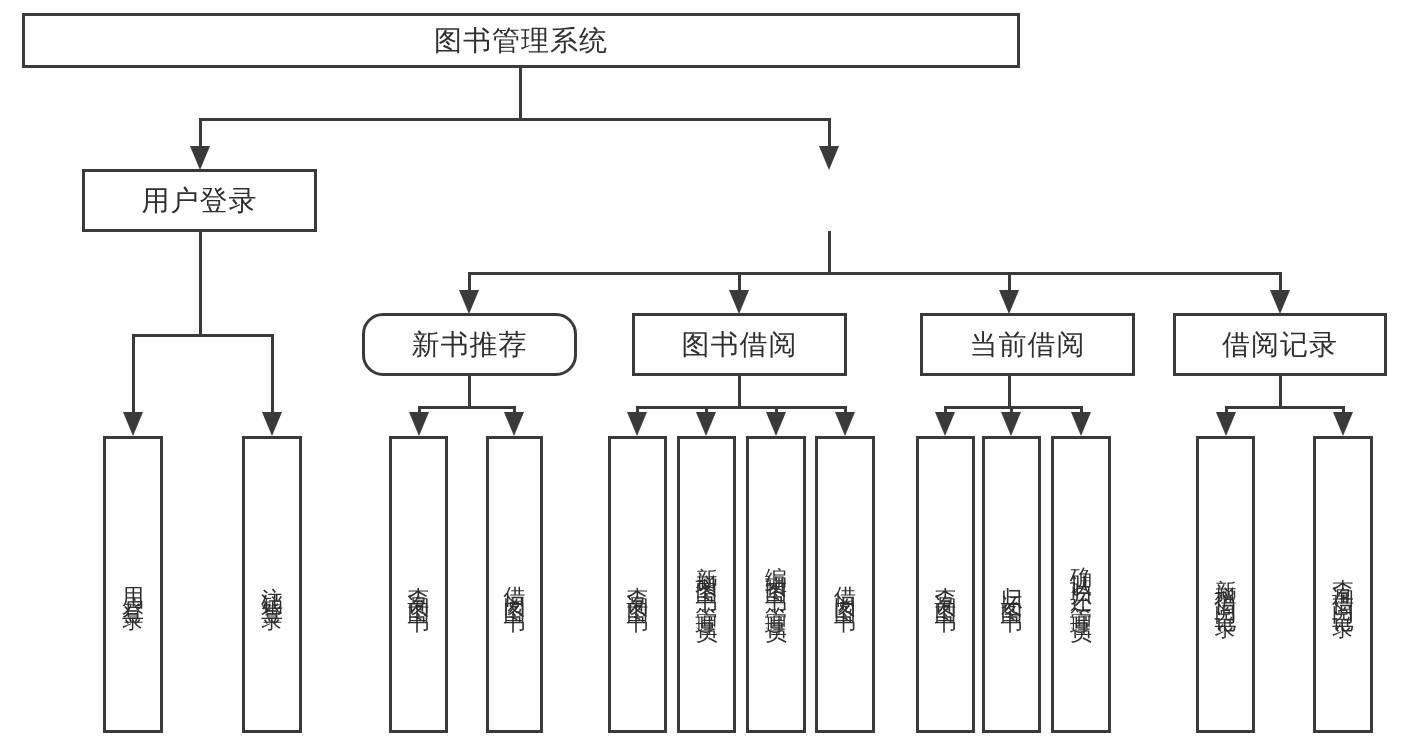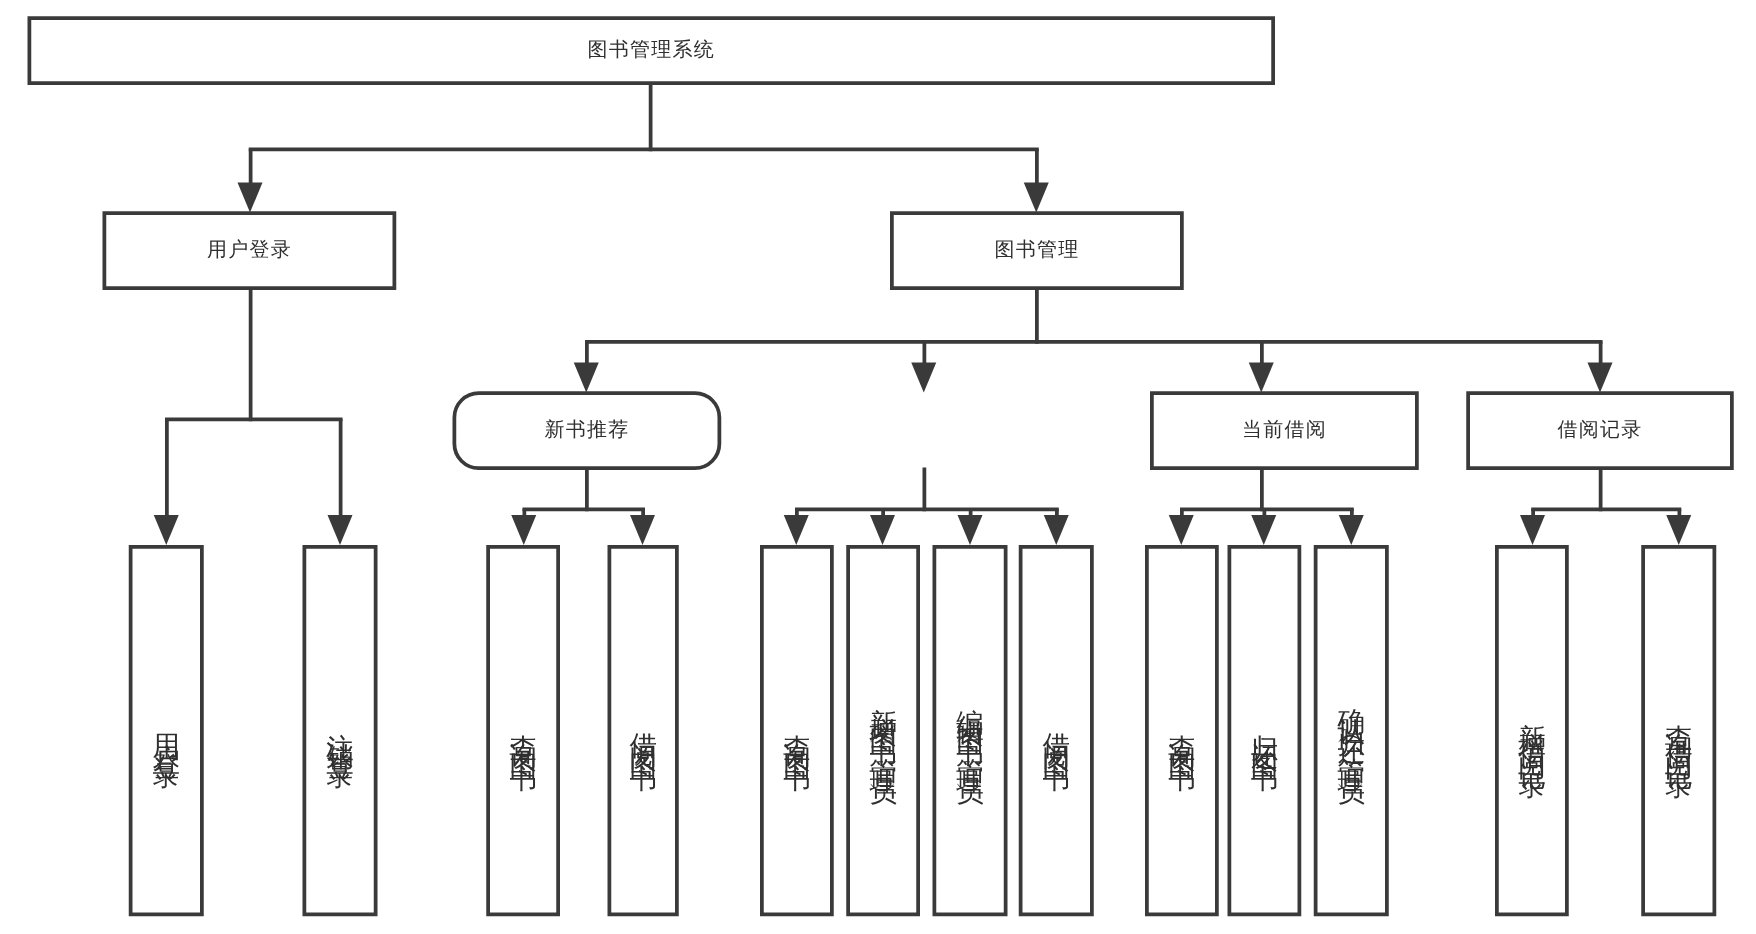--- a/index.html
+++ b/index.html
@@ -13,21 +13,21 @@
     position:relative;width:1405px;height:747px;background:var(--bg);
     overflow:hidden;
     font-family:"Liberation Sans","DejaVu Sans",sans-serif;
     color:var(--text);
   }
   .box{
     position:absolute;box-sizing:border-box;border:3px solid var(--line);
     background:var(--bg);display:flex;align-items:center;justify-content:center;
     text-align:center;
   }
-  .h-label{font-size:16px;letter-spacing:1px;white-space:nowrap;}
+  .h-label{font-size:28px;letter-spacing:1px;white-space:nowrap;}
   .leaf{
     top:436px;height:297px;
     writing-mode:vertical-rl;text-orientation:mixed;
     font-size:22px;letter-spacing:8px;line-height:1;
   }
   .vline{position:absolute;width:3px;background:var(--line);}
   .hline{position:absolute;height:3px;background:var(--line);}
   .arrow{
     position:absolute;width:0;height:0;
     border-left:10px solid transparent;border-right:10px solid transparent;
@@ -39,23 +39,23 @@
   }
 </style>
 </head>
 <body>
 
 <div id="canvas">
 
   <div class="box h-label" style="left:22px;top:13px;width:998px;height:55px;">图书管理系统</div>
 
   <div class="box h-label" style="left:82px;top:169px;width:235px;height:63px;">用户登录</div>
-  <div class="box h-label" style="left:712px;top:169px;width:235px;height:63px;">图书管理</div>
 
   <div class="box h-label" style="left:362px;top:313px;width:215px;height:63px;border-radius:21px;">新书推荐</div>
+  <div class="box h-label" style="left:632px;top:313px;width:215px;height:63px;">图书借阅</div>
   <div class="box h-label" style="left:920px;top:313px;width:215px;height:63px;">当前借阅</div>
   <div class="box h-label" style="left:1173px;top:313px;width:214px;height:63px;">借阅记录</div>
 
   <div class="box leaf" style="left:103px;width:60px;">用户登录</div>
   <div class="box leaf" style="left:242px;width:60px;">注销登录</div>
   <div class="box leaf" style="left:389px;width:59px;">查询图书</div>
   <div class="box leaf" style="left:486px;width:57px;">借阅图书</div>
   <div class="box leaf" style="left:608px;width:59px;">查询图书</div>
   <div class="box leaf" style="left:677px;width:59px;">新增图书（管理员）</div>
   <div class="box leaf" style="left:746px;width:60px;">编辑图书（管理员）</div>

